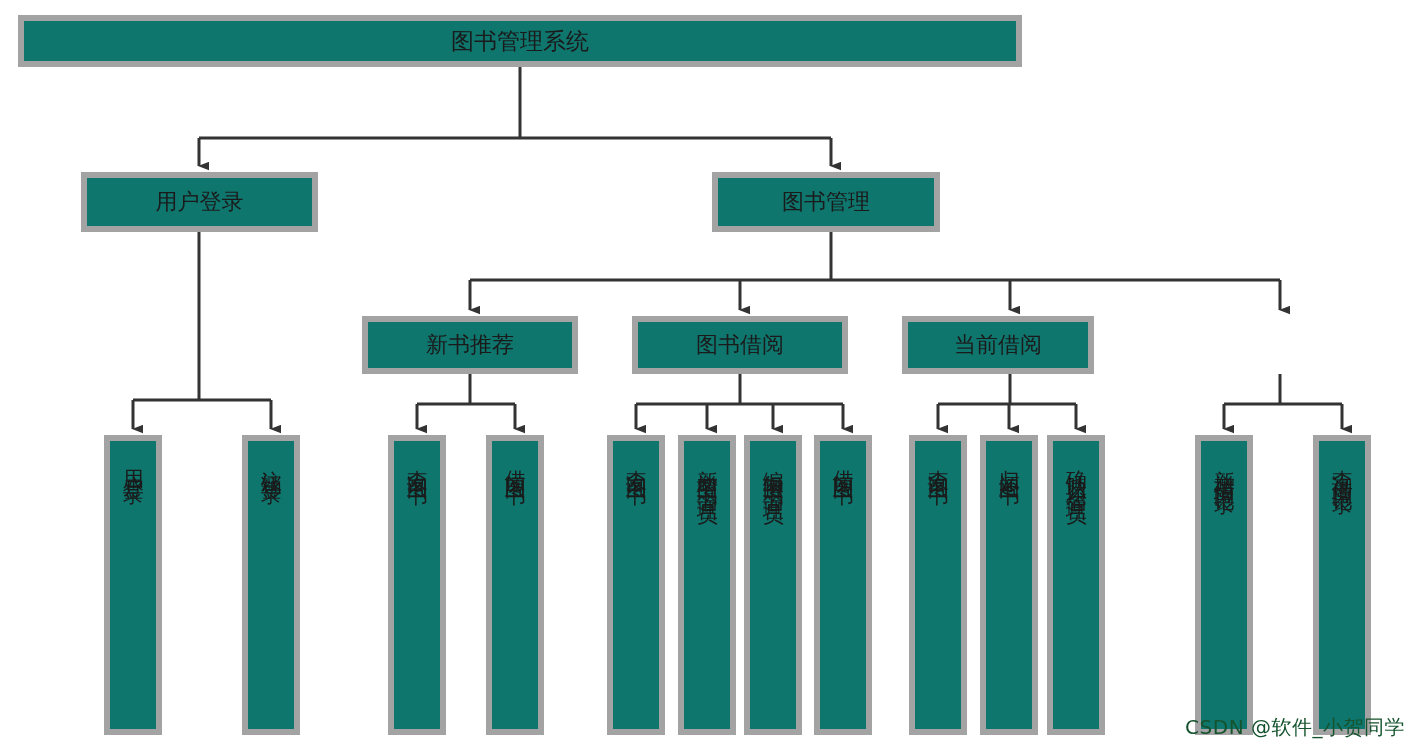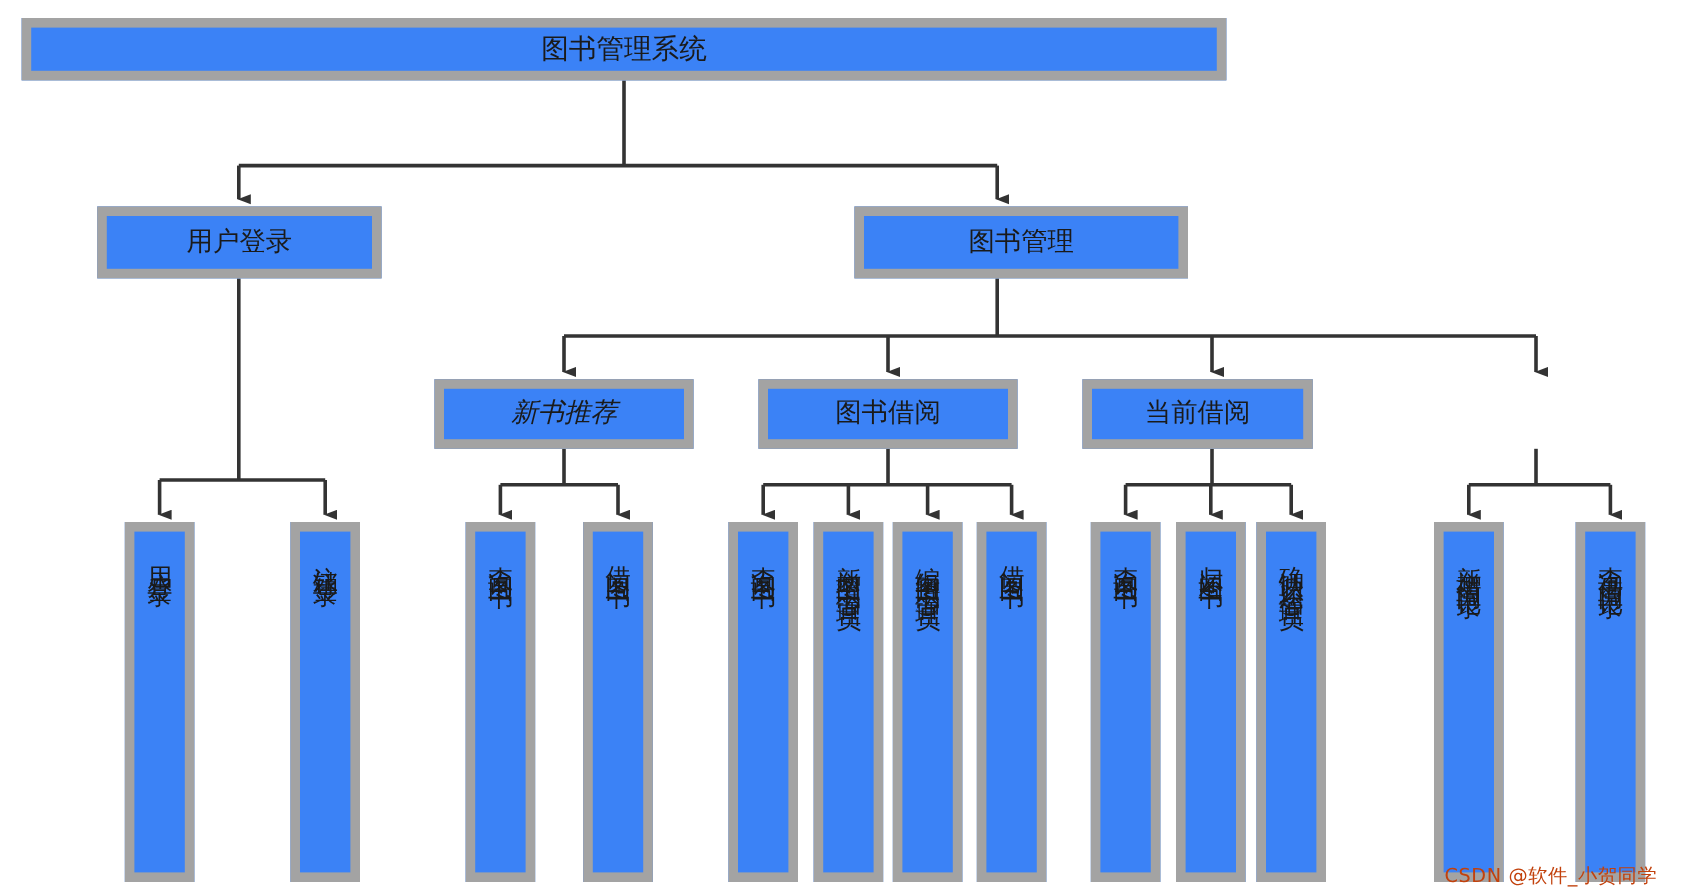--- a/index.html
+++ b/index.html
@@ -22,22 +22,22 @@
     position: absolute;
     left: 0;
     top: 0;
     width: 1405px;
     height: 747px;
     pointer-events: none;
   }
   .node {
     position: absolute;
     box-sizing: border-box;
-    background: #3b82f6;
-    border: 8px solid #a3a3a3;
+    background: #0f766e;
+    border: 6px solid #a3a3a3;
     display: flex;
     align-items: center;
     justify-content: center;
     z-index: 2;
   }
   .node-label {
     color: #1a1a1a;
     line-height: 1.25;
     white-space: nowrap;
     text-align: center;
@@ -60,24 +60,24 @@
     text-orientation: upright;
     letter-spacing: 5px;
     white-space: normal;
     max-height: 280px;
   }
   .node.leaf.tall-text .node-label {
     max-height: 290px;
   }
   #watermark {
     position: absolute;
-    right: 24px;
+    right: 0;
     bottom: 6px;
-    font-size: 16px;
-    color: #c2410c;
+    font-size: 20px;
+    color: #14532d;
     letter-spacing: 0.5px;
     z-index: 5;
     user-select: none;
     white-space: nowrap;
   }
 </style>
 </head>
 <body>
 
 <div id="diagram-root">
@@ -133,25 +133,25 @@
   </svg>
 
   <div class="node root" style="left:18px; top:15px; width:1004px; height:52px;">
     <span class="node-label">图书管理系统</span>
   </div>
 
   <div class="node level2" style="left:81px; top:172px; width:237px; height:60px;">
     <span class="node-label">用户登录</span>
   </div>
 
-  <div class="node level2" style="left:712px; top:172px; width:278px; height:60px;">
+  <div class="node level2" style="left:712px; top:172px; width:228px; height:60px;">
     <span class="node-label">图书管理</span>
   </div>
 
-  <div class="node level3" style="left:362px; top:316px; width:216px; height:58px;font-style:italic;">
+  <div class="node level3" style="left:362px; top:316px; width:216px; height:58px;">
     <span class="node-label">新书推荐</span>
   </div>
 
   <div class="node level3" style="left:632px; top:316px; width:216px; height:58px;">
     <span class="node-label">图书借阅</span>
   </div>
 
   <div class="node level3" style="left:902px; top:316px; width:192px; height:58px;">
     <span class="node-label">当前借阅</span>
   </div>

